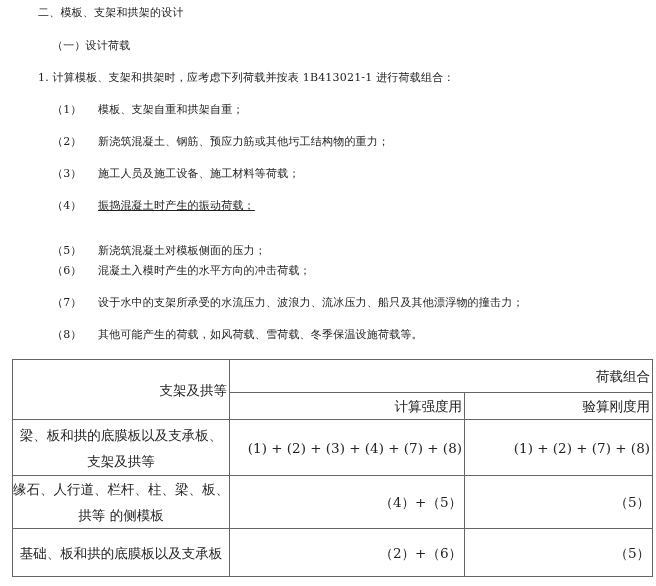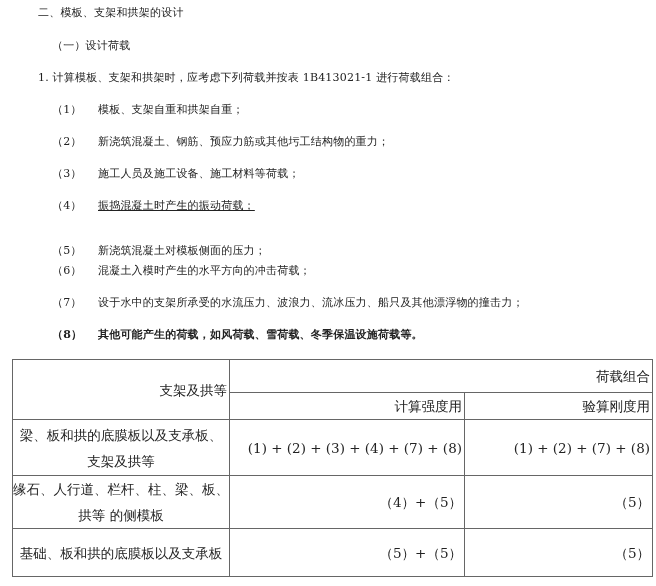--- a/index.html
+++ b/index.html
@@ -71,21 +71,21 @@
 </div>
 <div class="line" style="left:52px; top:229px;margin-top:12px;">
   <span class="item-num">（5）</span><span>新浇筑混凝土对模板侧面的压力；</span>
 </div>
 <div class="line" style="left:52px; top:261px;">
   <span class="item-num">（6）</span><span>混凝土入模时产生的水平方向的冲击荷载；</span>
 </div>
 <div class="line" style="left:52px; top:293px;">
   <span class="item-num">（7）</span><span>设于水中的支架所承受的水流压力、波浪力、流冰压力、船只及其他漂浮物的撞击力；</span>
 </div>
-<div class="line" style="left:52px; top:325px;font-weight:bold;">
+<div class="line" style="left:52px; top:325px;">
   <span class="item-num">（8）</span><span>其他可能产生的荷载，如风荷载、雪荷载、冬季保温设施荷载等。</span>
 </div>
 
 <table class="loads">
   <colgroup>
     <col class="col1">
     <col class="col2">
     <col class="col3">
   </colgroup>
   <tbody>
@@ -108,17 +108,17 @@
   <tr style="height:49px;padding-left:12px;">
     <td class="left-text">
       <div>缘石、人行道、栏杆、柱、梁、板、</div>
       <div>拱等  的侧模板</div>
     </td>
     <td>（4）+（5）</td>
     <td>（5）</td>
   </tr>
   <tr style="height:48px;">
     <td class="left-text">基础、板和拱的底膜板以及支承板</td>
-    <td>（5）+（5）</td>
+    <td>（2）+（6）</td>
     <td>（5）</td>
   </tr>
 </tbody>
   </table>
 
 </body></html>

